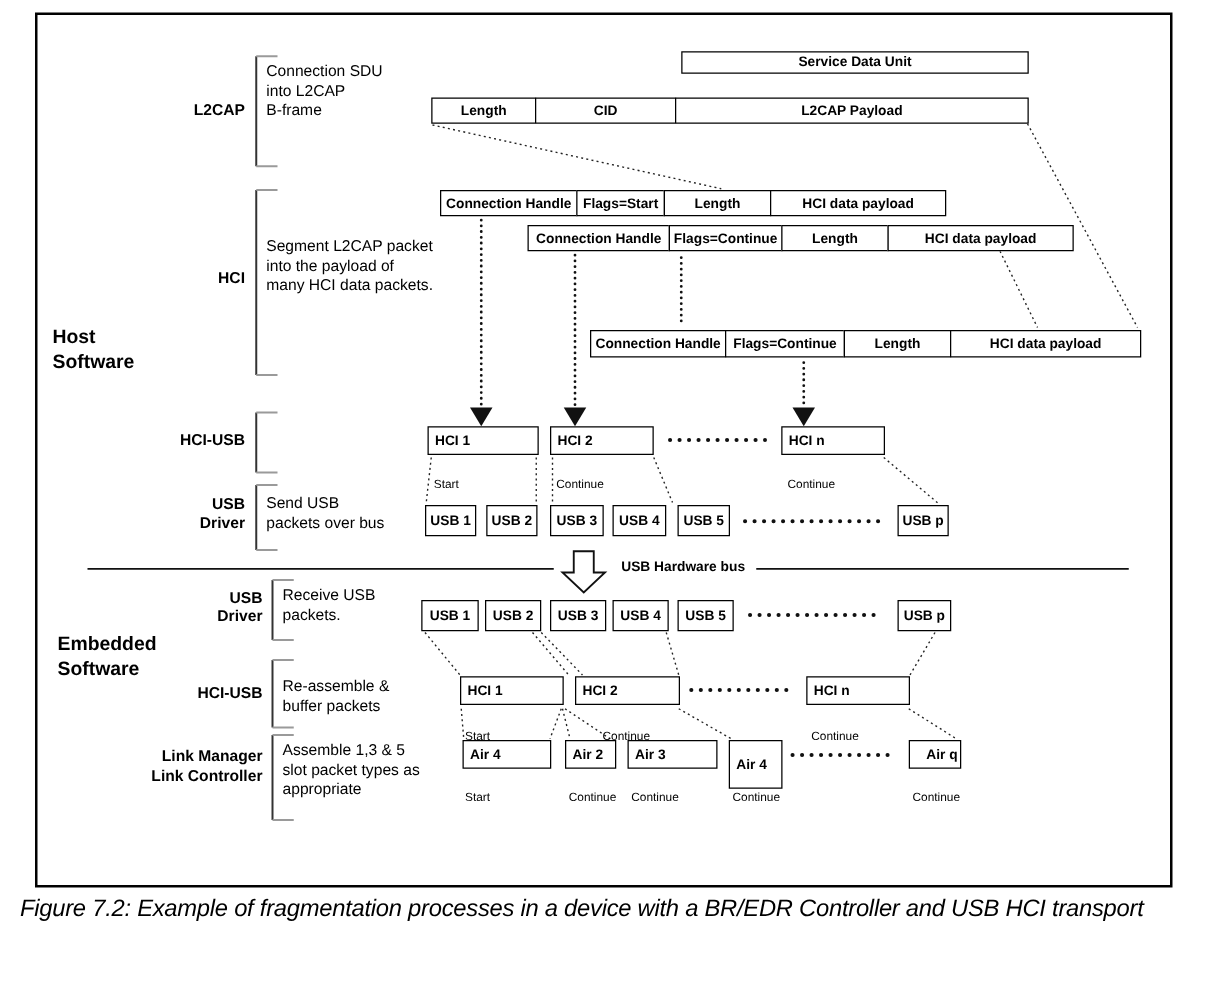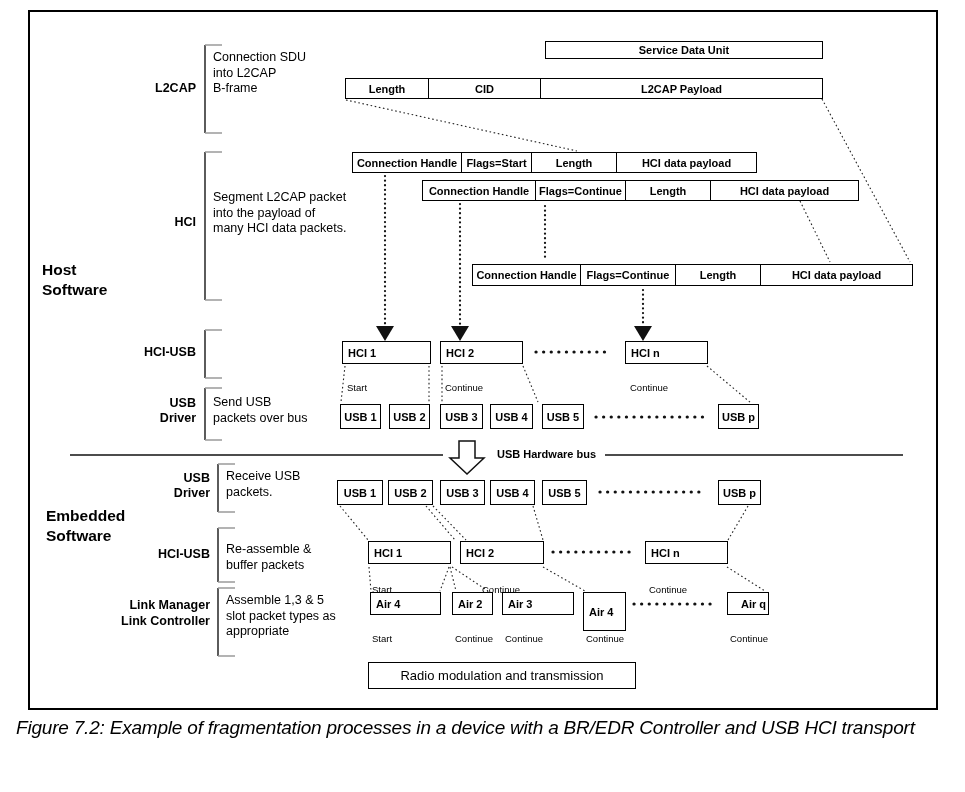--- a/index.html
+++ b/index.html
@@ -189,16 +189,15 @@
   <div class="box tl" style="left:452px;top:592px;width:41px;height:23px;">Air 2</div>
   <div class="box tl" style="left:502px;top:592px;width:72px;height:23px;">Air 3</div>
   <div class="box tl" style="left:583px;top:592px;width:43px;height:39px;">Air 4</div>
   <div class="box tl" style="left:727px;top:592px;width:42px;height:23px;padding-left:13px;">Air q</div>
   <div class="sub" style="left:372px;top:617px;">Start</div>
   <div class="sub" style="left:455px;top:617px;">Continue</div>
   <div class="sub" style="left:505px;top:617px;">Continue</div>
   <div class="sub" style="left:586px;top:617px;">Continue</div>
   <div class="sub" style="left:730px;top:617px;">Continue</div>
 
-  <div class="box radio" style="left:368px;top:662px;width:268px;height:27px;">Radio modulation and transmission</div>
 
   <div class="caption">Figure 7.2:  Example of fragmentation processes in a device with a BR/EDR Controller and USB HCI transport</div>
 </div>
 
 </body></html>

